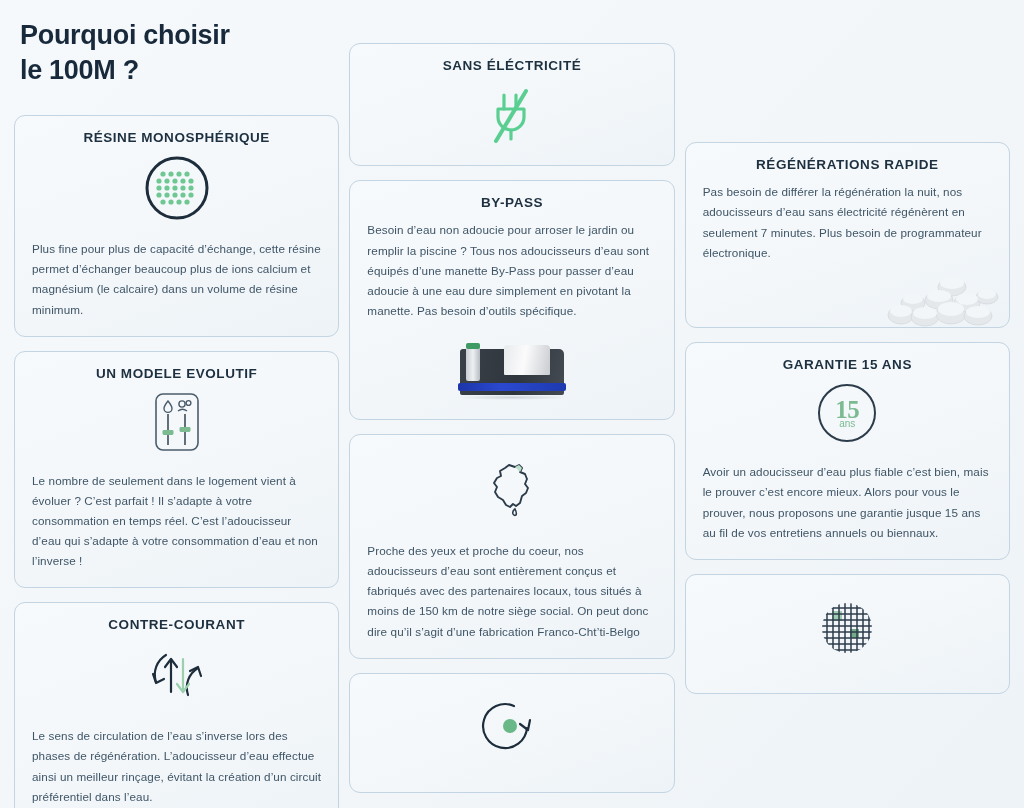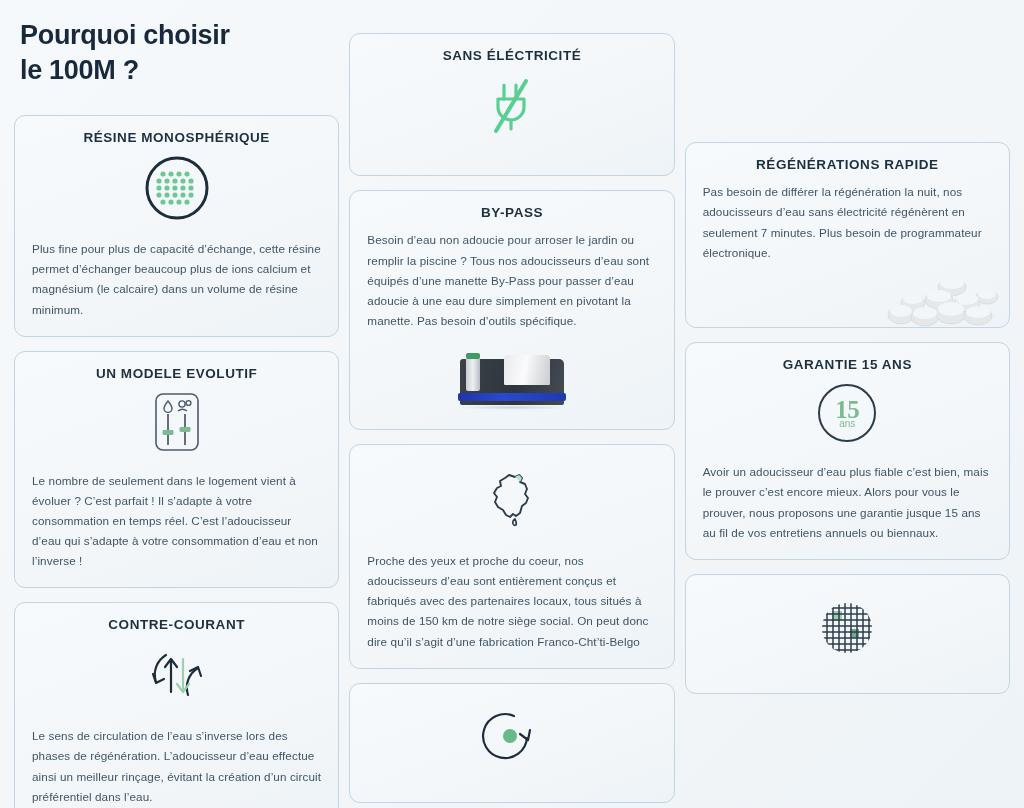--- a/index.html
+++ b/index.html
@@ -202,21 +202,21 @@
             </svg>
           </span>
         </div>
         <div class="card-body">Le sens de circulation de l’eau s’inverse lors des phases de régénération. L’adoucisseur d’eau effectue ainsi un meilleur rinçage, évitant la création d’un circuit préférentiel dans l’eau.</div>
       </div>
 
     </div>
 
     <div class="col col-mid">
 
-      <div class="card" style="padding-bottom:28px;">
+      <div class="card" style="padding-bottom:8px;">
         <div class="card-title">SANS ÉLÉCTRICITÉ</div>
         <div class="icon-wrap" style="margin:10px 0 6px 0;">
           <span>
             <svg width="60" height="64" viewBox="0 0 60 64">
               <g fill="none" stroke="#5bcf92" stroke-width="3.2" stroke-linecap="round" stroke-linejoin="round">
                 <path d="M22 12 L22 26"></path>
                 <path d="M34 12 L34 26"></path>
                 <path d="M16 26 L42 26 L42 34 a13 13 0 0 1 -13 13 a13 13 0 0 1 -13 -13 Z"></path>
                 <path d="M29 47 L29 56"></path>
                 <path d="M14 56 L44 56" opacity="0"></path>

